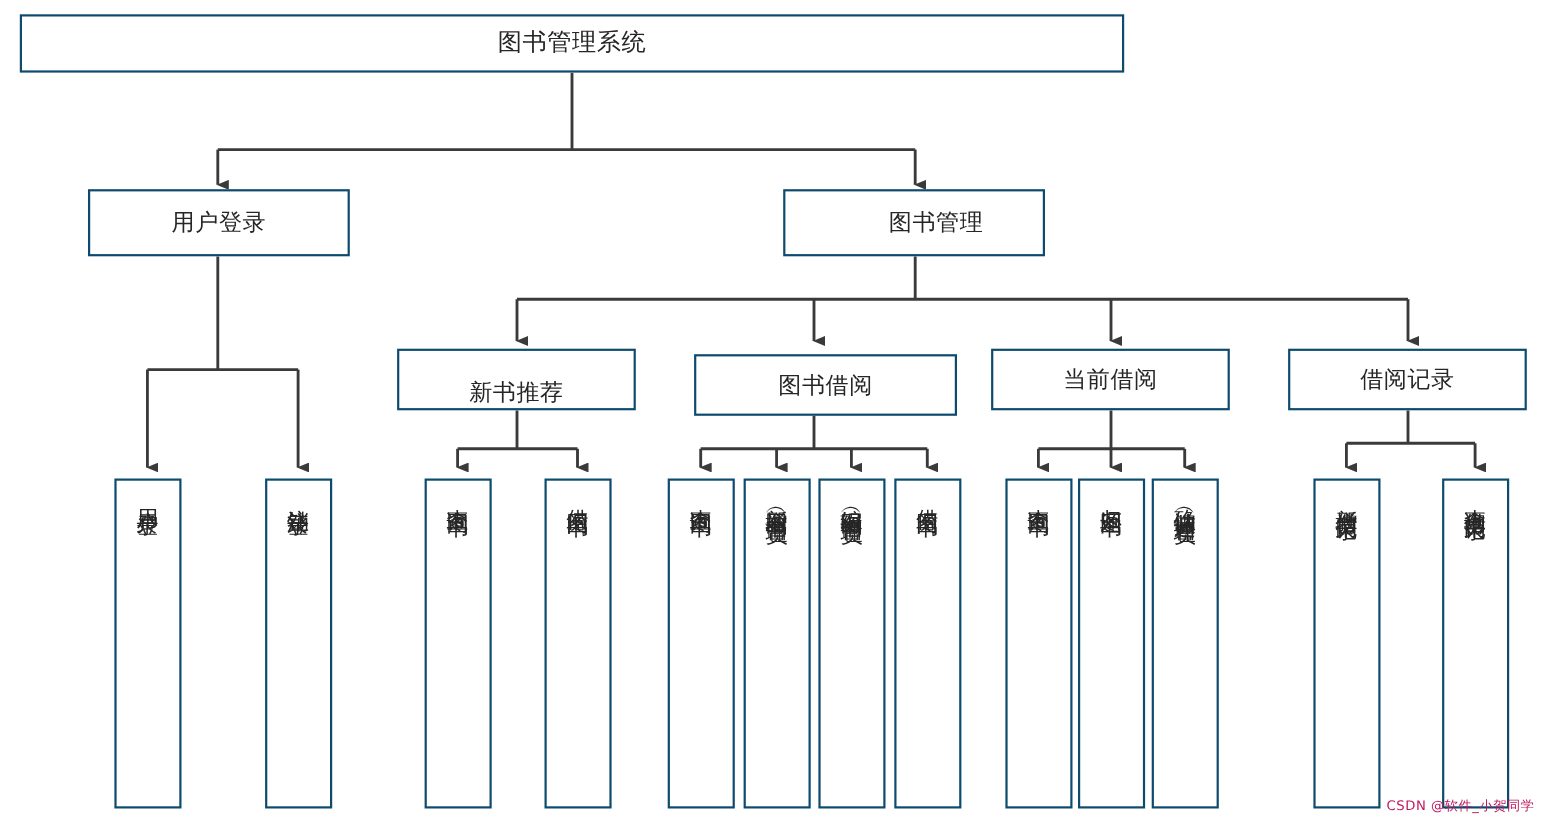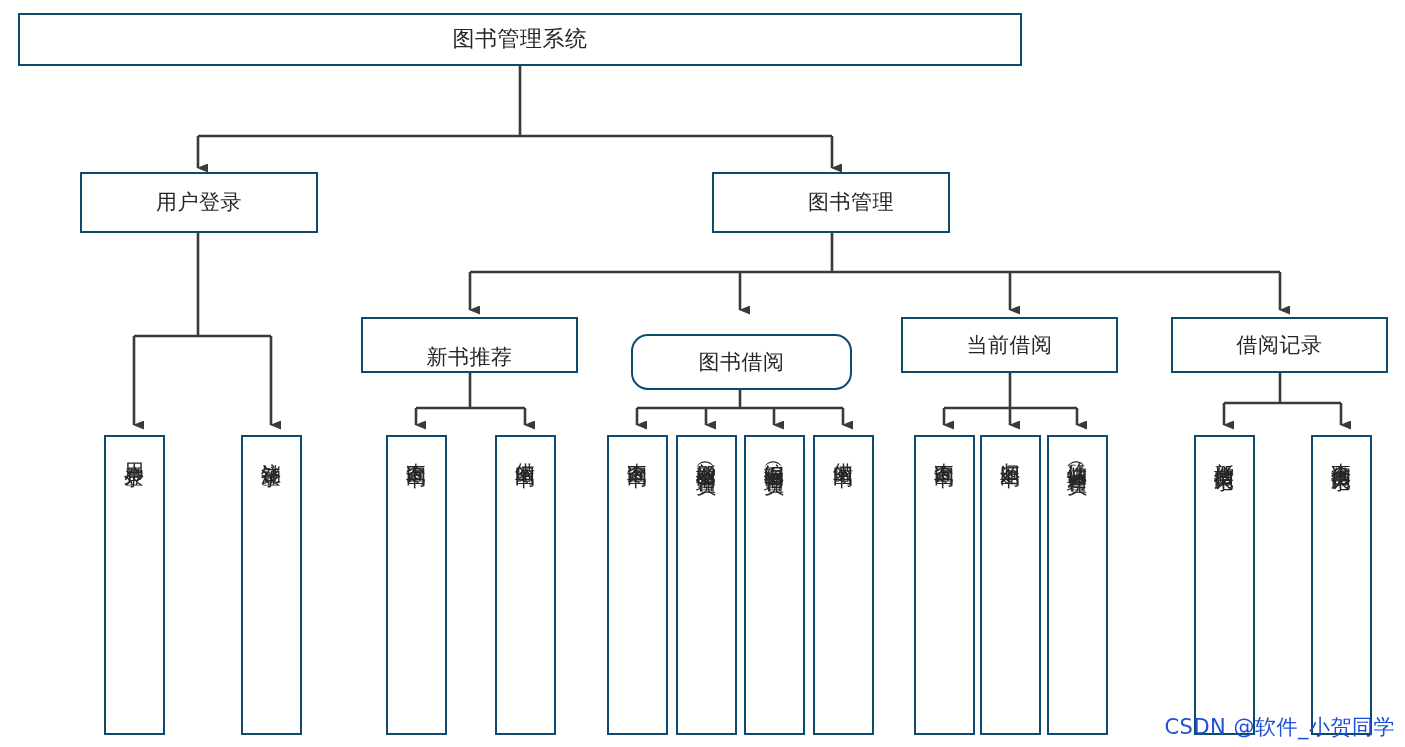--- a/index.html
+++ b/index.html
@@ -54,22 +54,22 @@
   .node.vertical {
     align-items: flex-start;
     justify-content: center;
     padding-top: 10px;
   }
   .node.root .node-label { font-size: 22px; }
   #watermark {
     position: absolute;
     right: 10px;
     bottom: 6px;
-    font-size: 21px;
-    color: #1d4ed8;
+    font-size: 12px;
+    color: #be185d;
     letter-spacing: 0.5px;
     z-index: 5;
     white-space: nowrap;
   }
 </style>
 </head>
 <body>
 
 <div id="diagram-root">
 
@@ -132,21 +132,21 @@
   <div class="node" style="left:80px; top:172px; width:238px; height:61px;">
     <span class="node-label">用户登录</span>
   </div>
   <div class="node" style="left:712px; top:172px; width:238px; height:61px;padding-left:40px;">
     <span class="node-label">图书管理</span>
   </div>
 
   <div class="node" style="left:361px; top:317px; width:217px; height:56px;align-items:flex-end;">
     <span class="node-label">新书推荐</span>
   </div>
-  <div class="node" style="left:631px; top:334px; width:221px; height:56px;border-radius:17px;">
+  <div class="node" style="left:631px; top:322px; width:239px; height:56px;">
     <span class="node-label">图书借阅</span>
   </div>
   <div class="node" style="left:1171px; top:317px; width:217px; height:56px;">
     <span class="node-label">借阅记录</span>
   </div>
   <div class="node" style="left:901px; top:317px; width:217px; height:56px;">
     <span class="node-label">当前借阅</span>
   </div>
 
   <div class="node vertical" style="left:104px; top:435px; width:61px; height:300px;">

